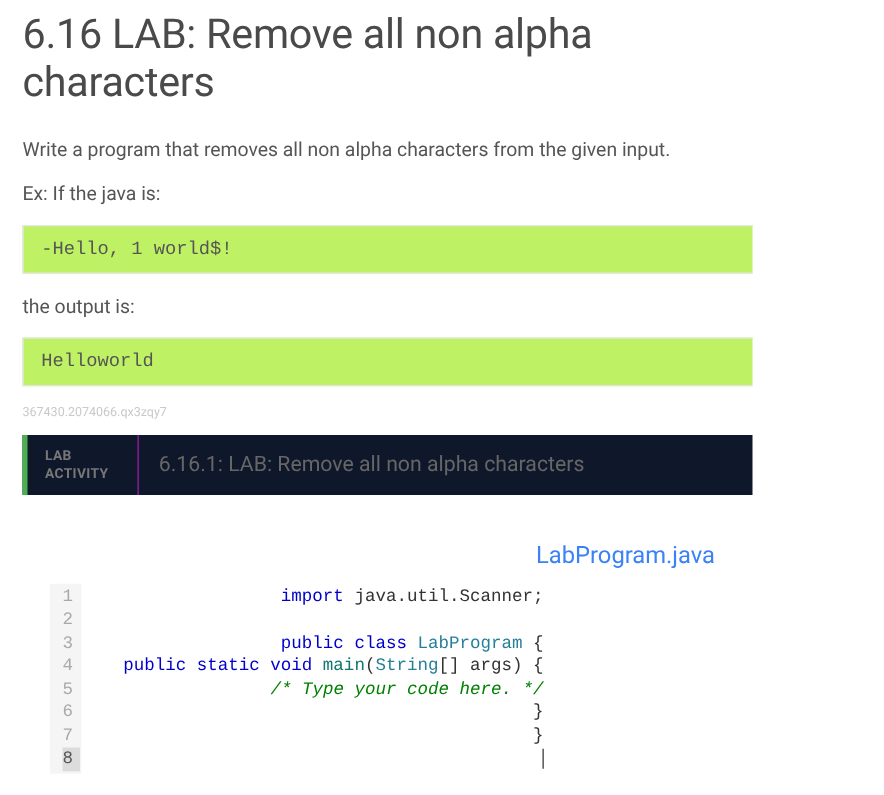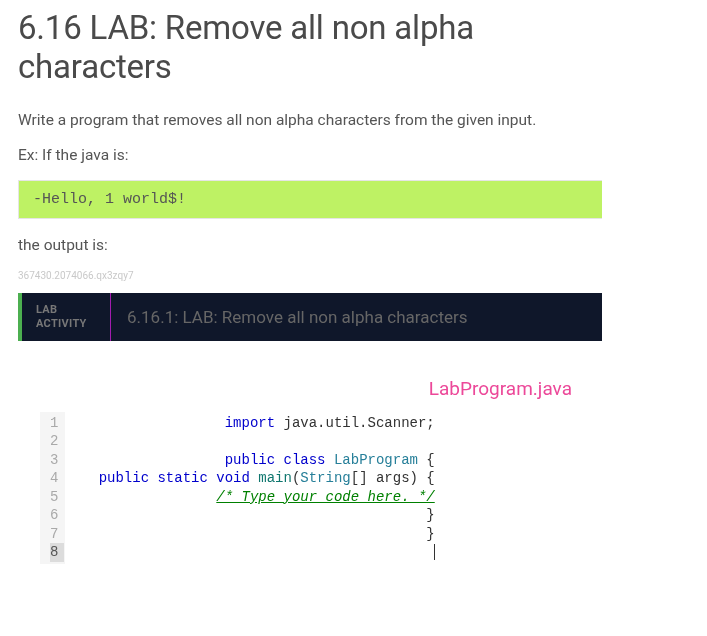--- a/index.html
+++ b/index.html
@@ -65,21 +65,21 @@
     border-left: 1px solid #a21caf;
     padding: 14px 16px;
     font-size: 17px;
     color: #666;
     font-weight: 400;
   }
   .filename-bar {
     text-align: right;
     padding: 8px 30px 12px 0;
     font-size: 19px;
-    color: #ec4899;
+    color: #3b82f6;
     font-weight: 400;
   }
   .editor {
     display: flex;
     margin-left: 22px;
     font-family: ui-monospace, SFMono-Regular, Menlo, Consolas, "Liberation Mono", monospace;
     font-size: 14px;
     line-height: 1.32;
   }
   .gutter {
@@ -100,21 +100,21 @@
   .code {
     padding: 2px 0 2px 8px;
     white-space: pre;
     color: #333;
     text-align: right;
   }
   .code .line { min-height: 1.32em; position: relative; }
   .kw  { color: #0000cc; }
   .typ { color: #267f99; }
   .fn  { color: #0f766e; }
-  .cmt { color: #008000; font-style: italic; text-decoration: underline; }
+  .cmt { color: #008000; font-style: italic; }
   .cursor {
     display: inline-block;
     width: 0;
     border-left: 1.2px solid #333;
     height: 1.15em;
     vertical-align: text-bottom;
   }
 </style>
 </head>
 <body>
@@ -124,20 +124,21 @@
   <h1 class="title">6.16 LAB: Remove all non alpha characters</h1>
 
   <p class="body-text">Write a program that removes all non alpha characters from the given input.</p>
 
   <p class="body-text">Ex: If the java is:</p>
 
   <div class="io-box">-Hello, 1 world$!</div>
 
   <p class="body-text">the output is:</p>
 
+  <div class="io-box">Helloworld</div>
 
   <div class="tiny-id">367430.2074066.qx3zqy7</div>
 
   <div class="lab-header">
     <div class="lab-badge">
       <div>LAB</div>
       <div>ACTIVITY</div>
     </div>
     <div class="lab-title">6.16.1: LAB: Remove all non alpha characters</div>
   </div>

